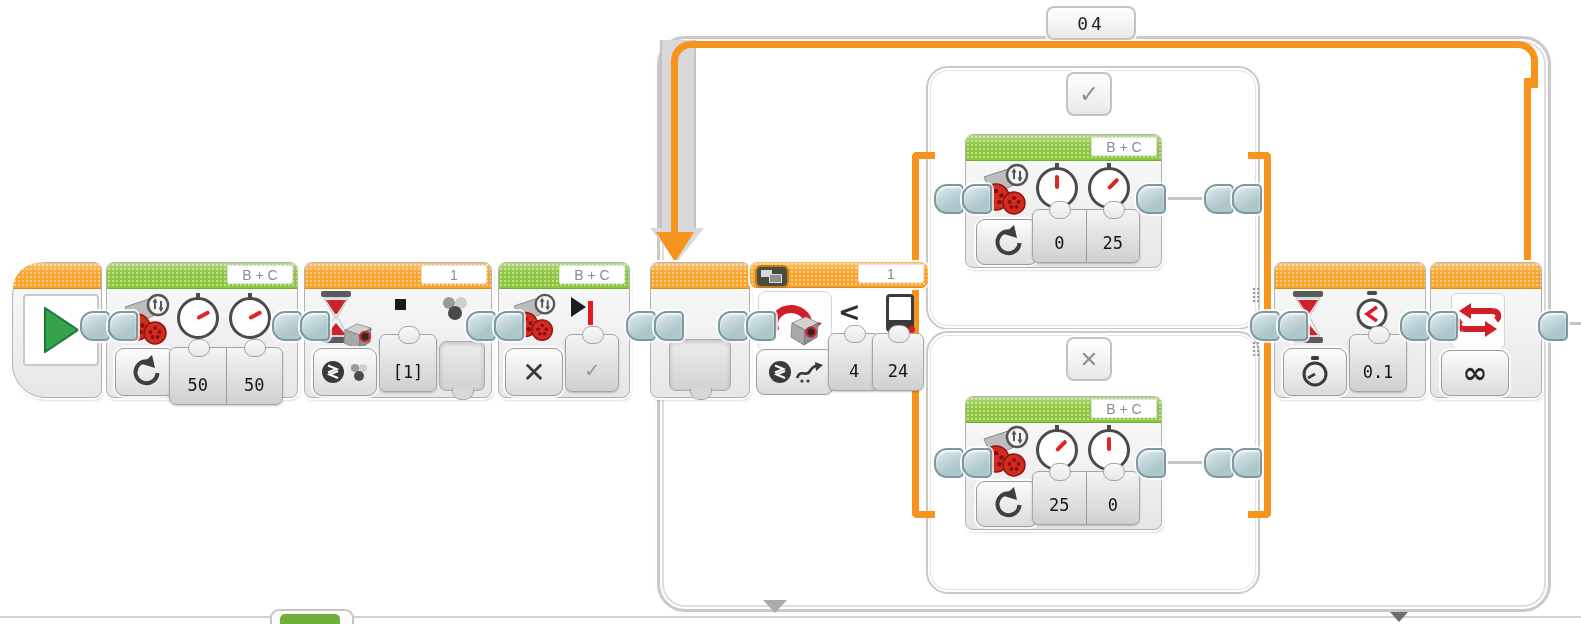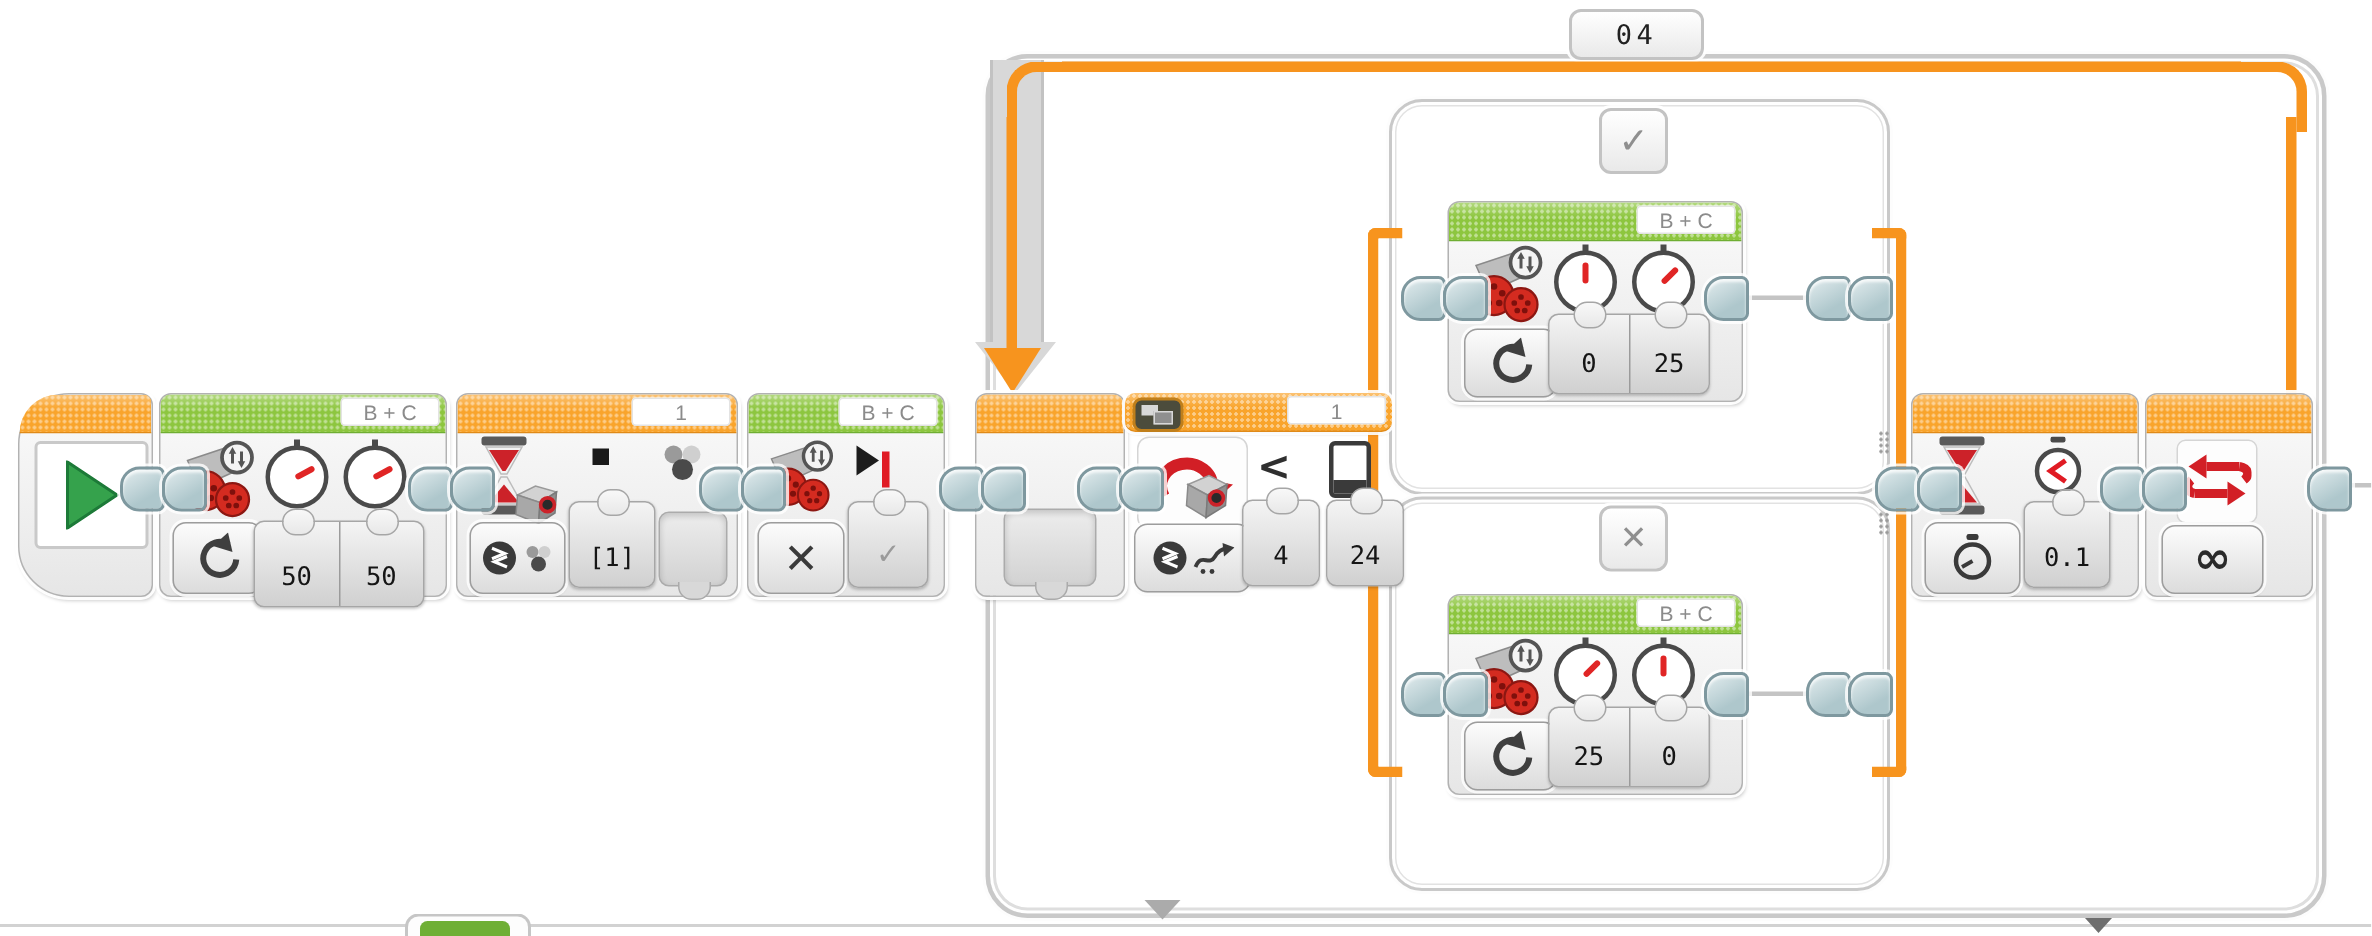--- a/index.html
+++ b/index.html
@@ -314,21 +314,21 @@
         <circle cx="7" cy="21" r="1.6" fill="#3a3a3a"></circle>
           <circle cx="13" cy="21" r="1.6" fill="#3a3a3a"></circle>
       </svg>
     </div>
     <div class="flap" style="left:78px;top:71px;width:50px;height:56px;">
       <div class="cell">
           <span class="bump"></span>
           <span>4</span>
         </div>
     </div>
-    <div class="flap" style="left:134px;top:71px;width:50px;height:56px;">
+    <div class="flap" style="left:122px;top:71px;width:50px;height:56px;">
       <div class="cell">
           <span class="bump"></span>
           <span>24</span>
         </div>
     </div>
   </div>
 
   <div class="block" style="left:965px;top:134px;width:195px;height:132px;">
     <div class="hdr green">
       <span class="port">B + C</span>

